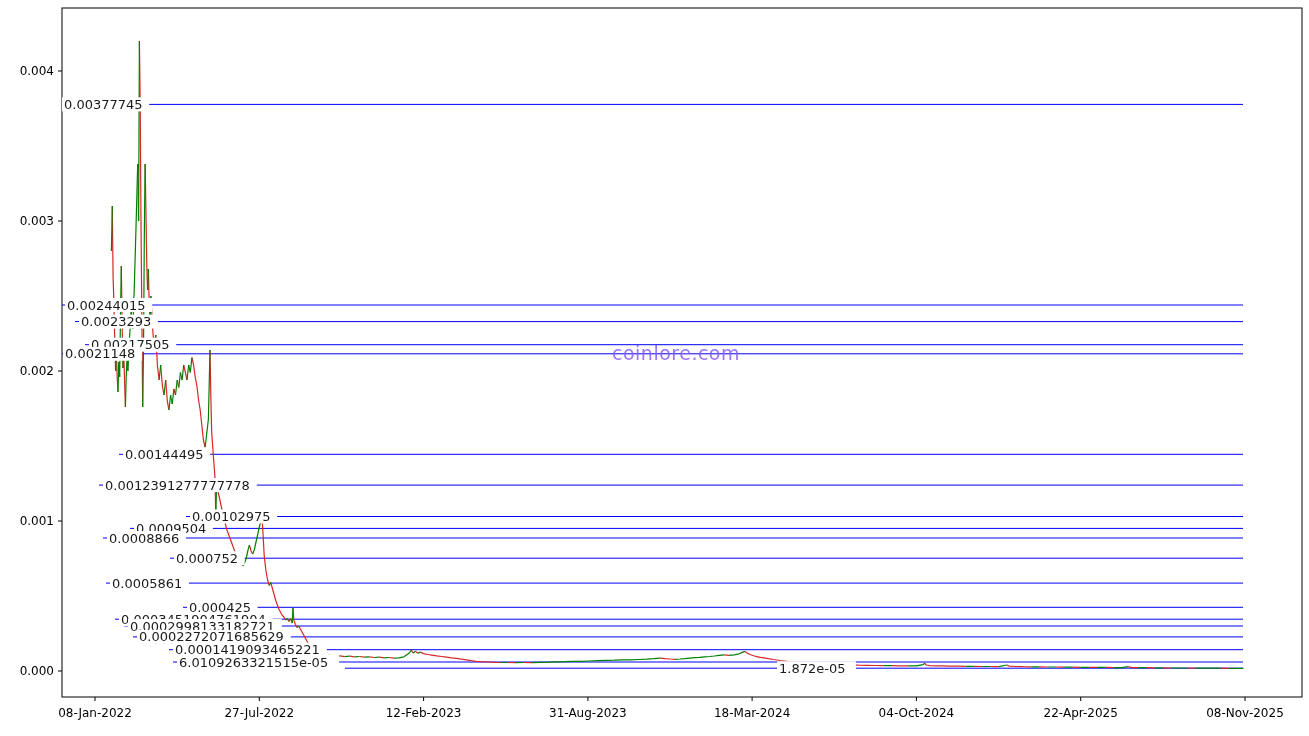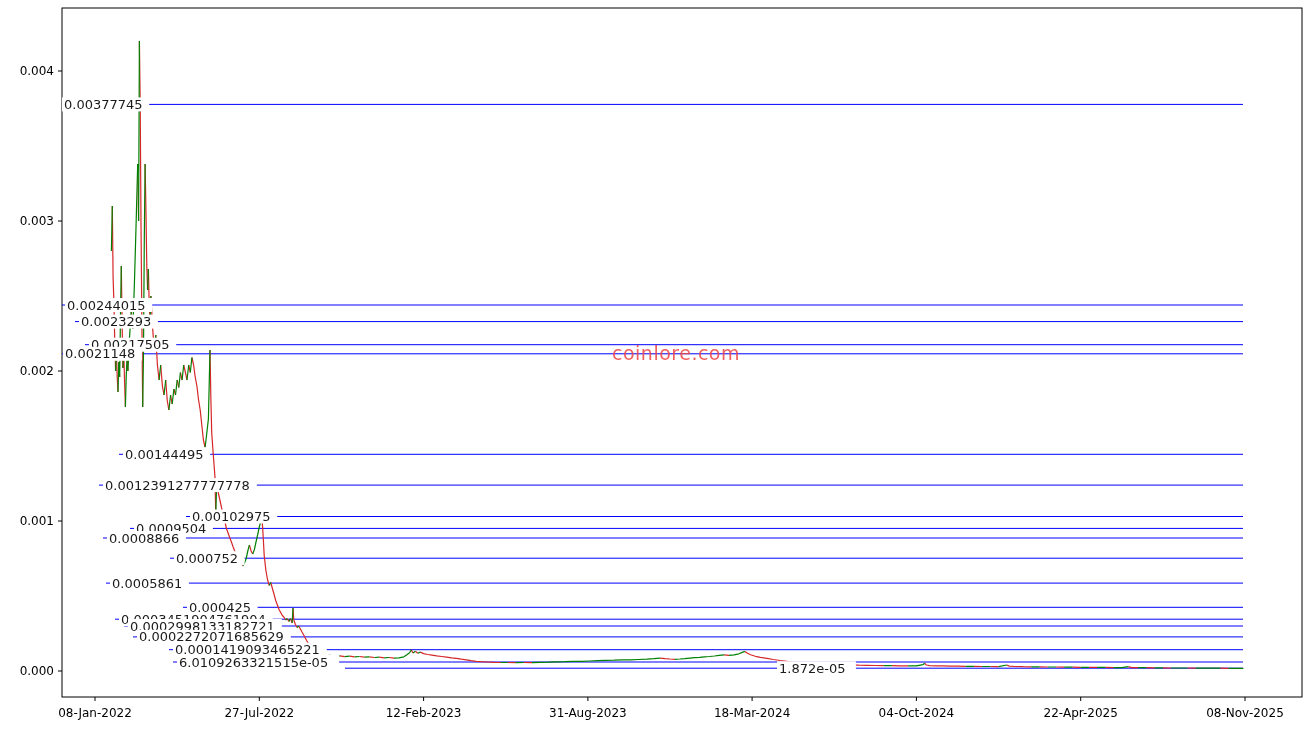--- a/index.html
+++ b/index.html
@@ -96,14 +96,14 @@
       <text x="54" y="675.0" text-anchor="end" font-size="12" fill="#000000" font-family="&quot;DejaVu Sans&quot;, sans-serif">0.000</text>
       <line x1="58" y1="521.0" x2="62" y2="521.0" stroke="#000000" stroke-width="1"></line>
       <text x="54" y="525.0" text-anchor="end" font-size="12" fill="#000000" font-family="&quot;DejaVu Sans&quot;, sans-serif">0.001</text>
       <line x1="58" y1="371.0" x2="62" y2="371.0" stroke="#000000" stroke-width="1"></line>
       <text x="54" y="375.0" text-anchor="end" font-size="12" fill="#000000" font-family="&quot;DejaVu Sans&quot;, sans-serif">0.002</text>
       <line x1="58" y1="221.0" x2="62" y2="221.0" stroke="#000000" stroke-width="1"></line>
       <text x="54" y="225.0" text-anchor="end" font-size="12" fill="#000000" font-family="&quot;DejaVu Sans&quot;, sans-serif">0.003</text>
       <line x1="58" y1="71.0" x2="62" y2="71.0" stroke="#000000" stroke-width="1"></line>
       <text x="54" y="75.0" text-anchor="end" font-size="12" fill="#000000" font-family="&quot;DejaVu Sans&quot;, sans-serif">0.004</text>
     </svg>
-  <div class="watermark" style="color: #ef4444;">coinlore.com</div>
+  <div class="watermark" style="color: #8b5cf6;">coinlore.com</div>
 </div>
 
 </body></html>

